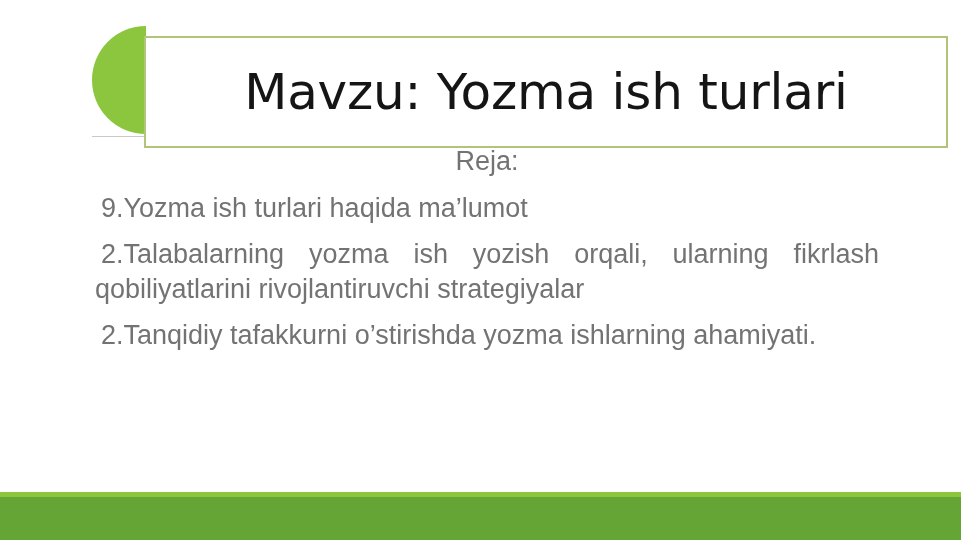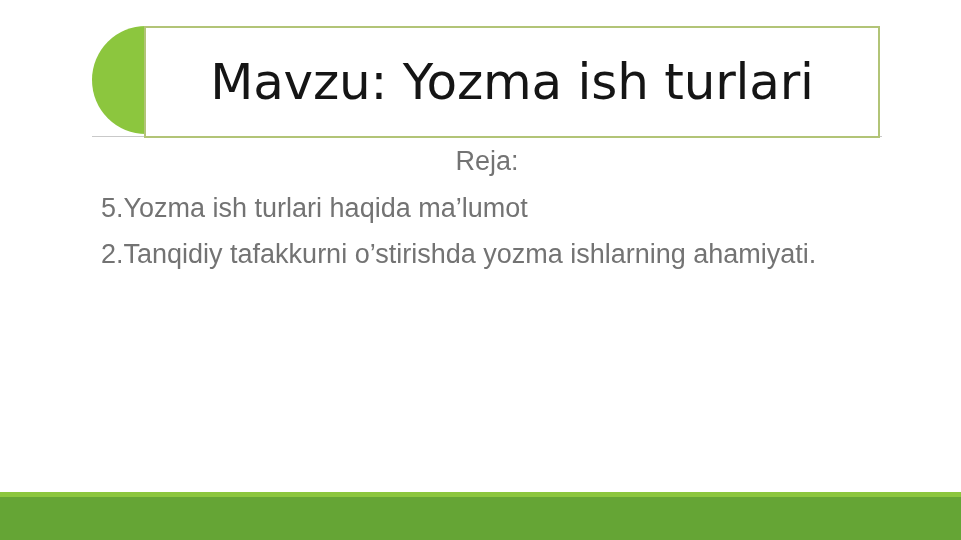--- a/index.html
+++ b/index.html
@@ -47,22 +47,22 @@
     border-top-left-radius: 54px 54px;
     border-bottom-left-radius: 54px 54px;
     border-top-right-radius: 0;
     border-bottom-right-radius: 0;
   }
 
   
   .title-box {
     position: absolute;
     left: 144px;
-    top: 26px;
-    width: 736px;
+    top: 36px;
+    width: 804px;
     height: 112px;
     background: #ffffff;
     border: 2px solid #B2C477;
     box-sizing: border-box;
     display: flex;
     align-items: center;
     justify-content: center;
   }
 
   .title-text {
@@ -134,20 +134,21 @@
   <div class="title-zone">
     <div class="title-underline"></div>
     <div class="title-semicircle"></div>
     <div class="title-box">
       <div class="title-text">Mavzu: Yozma ish turlari</div>
     </div>
   </div>
 
   <div class="body-zone">
     <p class="body-line body-heading">Reja:</p>
-    <p class="body-line body-item">5.Yozma ish turlari haqida ma’lumot</p>
+    <p class="body-line body-item">9.Yozma ish turlari haqida ma’lumot</p>
+    <p class="body-line body-item">2.Talabalarning yozma ish yozish orqali, ularning fikrlash qobiliyatlarini rivojlantiruvchi strategiyalar</p>
     <p class="body-line body-item">2.Tanqidiy tafakkurni o’stirishda yozma ishlarning ahamiyati.</p>
   </div>
 
   <div class="footer-accent"></div>
   <div class="footer-bar"></div>
 
 </div>
 
 </body></html>

